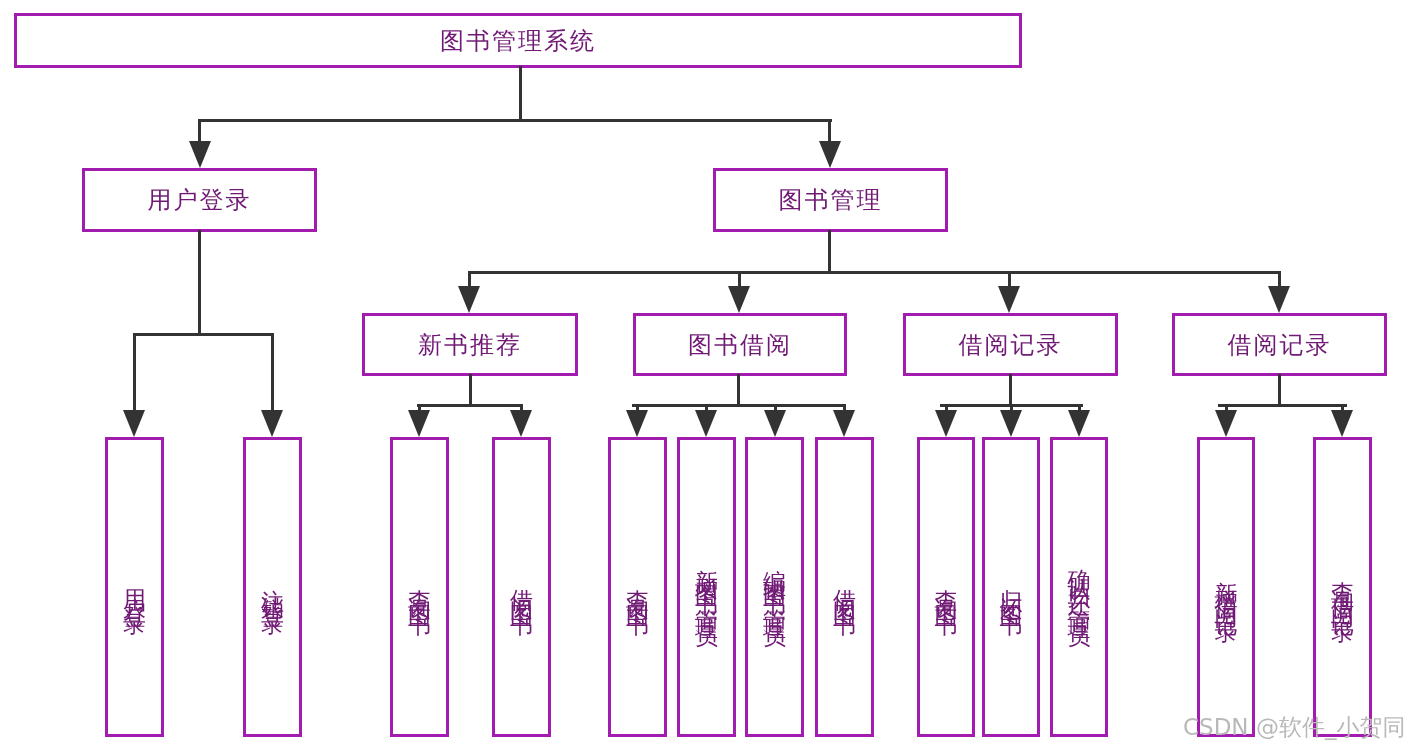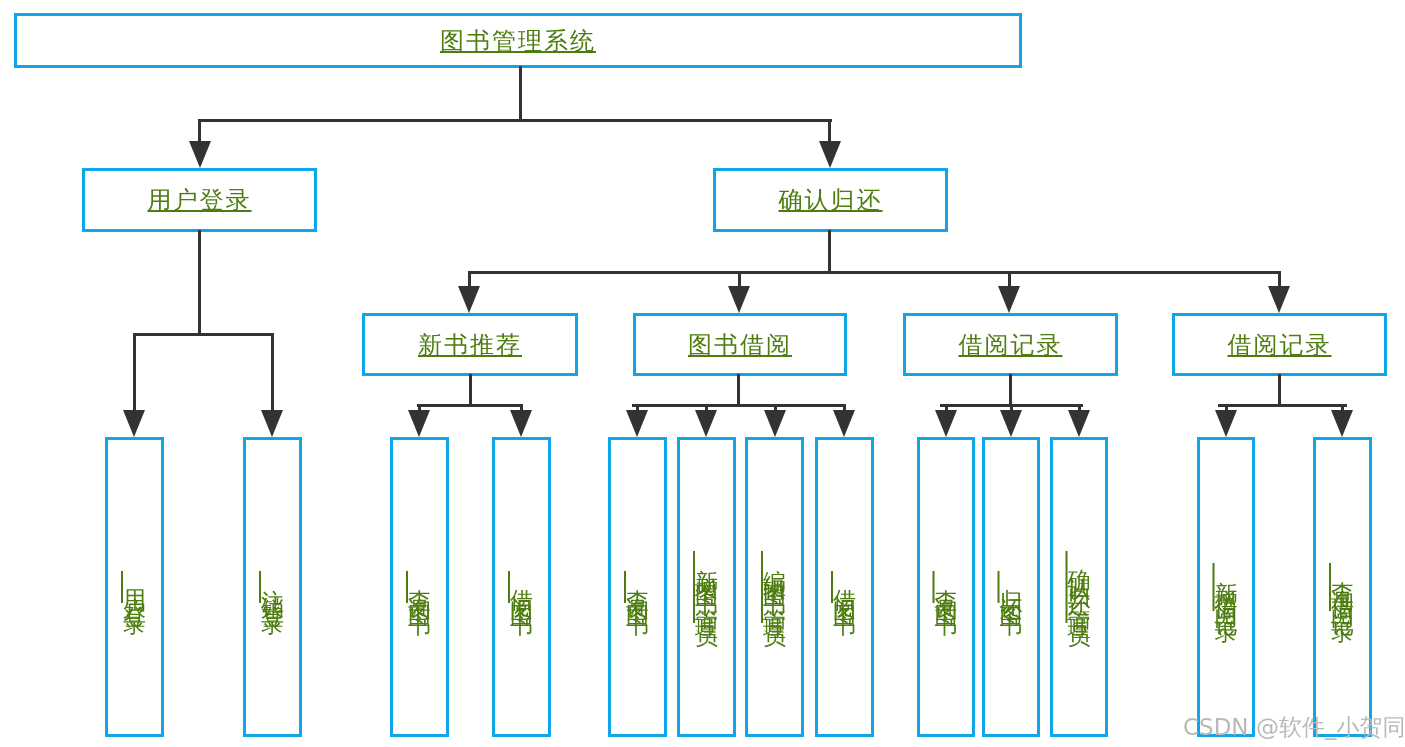--- a/index.html
+++ b/index.html
@@ -7,24 +7,23 @@
     position:relative;
     width:1405px;height:747px;
     background:#ffffff;
     font-family:"DejaVu Sans","Liberation Sans",sans-serif;
     overflow:hidden;
   }
   .box{
     position:absolute;
     box-sizing:border-box;
     background:#ffffff;
-    border:3px solid #0ea5e9;
+    border:3px solid #a21caf;
     display:flex;align-items:center;justify-content:center;
-    color:#4d7c0f;
-    text-decoration:underline;
+    color:#701a75;
   }
   .hbox{font-size:24px;letter-spacing:2px;white-space:nowrap;}
   .vbox{
     writing-mode:vertical-rl;
     text-orientation:mixed;
     font-size:23px;
     letter-spacing:8px;
     line-height:1;
   }
   .line{position:absolute;background:#333333;}
@@ -56,21 +55,21 @@
   <div class="line" style="left:198px;top:119px;width:634px;height:3px;"></div>
   <div class="line" style="left:198px;top:119px;width:3px;height:26px;"></div>
   <div class="arrow" style="left:189px;top:141px;"></div>
   <div class="line" style="left:828px;top:119px;width:3px;height:26px;"></div>
   <div class="arrow" style="left:819px;top:141px;"></div>
 
   <div class="box hbox" style="left:82px;top:168px;width:235px;height:64px;">
     <span>用户登录</span>
   </div>
   <div class="box hbox" style="left:713px;top:168px;width:235px;height:64px;">
-    <span>确认归还</span>
+    <span>图书管理</span>
   </div>
 
   <div class="line" style="left:198px;top:230px;width:3px;height:106px;"></div>
   <div class="line" style="left:133px;top:333px;width:141px;height:3px;"></div>
   <div class="line" style="left:133px;top:333px;width:3px;height:81px;"></div>
   <div class="arrow" style="left:123px;top:410px;"></div>
   <div class="line" style="left:271px;top:333px;width:3px;height:81px;"></div>
   <div class="arrow" style="left:261px;top:410px;"></div>
 
   <div class="line" style="left:828px;top:230px;width:3px;height:44px;"></div>

